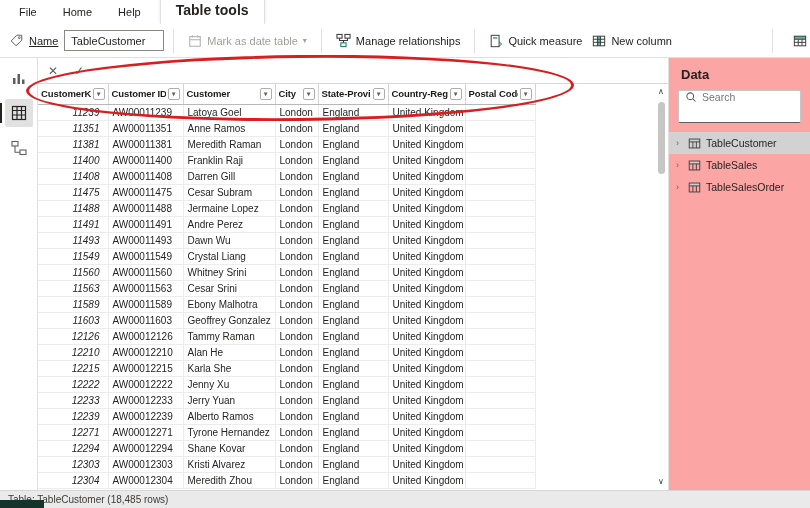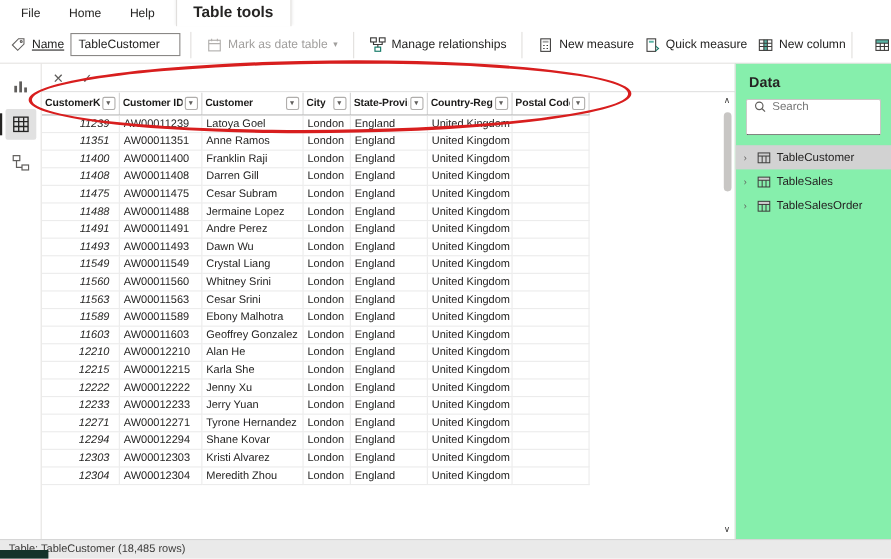--- a/index.html
+++ b/index.html
@@ -59,21 +59,21 @@
        border-bottom:1px solid #ececec; color:#252423; white-space:nowrap; overflow:hidden; }
   td.num { text-align:right; font-style:italic; padding-right:8px; }
   
   .vscroll { position:absolute; top:0; right:0; width:14px; bottom:0; background:#fff;
              display:flex; flex-direction:column; align-items:center; justify-content:space-between;
              padding:4px 0; cursor:pointer; }
   .arr { font-size:8px; color:#3b3a39; line-height:8px; }
   .thumb { position:absolute; top:18px; left:4px; width:7px; height:72px; background:#c8c6c4; border-radius:4px; }
   
   .fields-panel { position:absolute; top:58px; right:0; width:142px; bottom:18px;
-                  background:#86efac; border-left:1px solid #e1dfdd; }
+                  background:#fca5a5; border-left:1px solid #e1dfdd; }
   .panel-title { font-size:13px; font-weight:700; padding:9px 12px 8px; color:#252423; }
   .search-box { margin:0 9px 9px; height:33px; border:1px solid #c8c6c4; border-bottom:1px solid #605e5c;
                 display:flex; align-items:flex-start; padding:0 6px; gap:5px; border-radius:2px; background:#fff; }
   .search-box input { border:none; outline:none; font-size:10.5px; width:100%;
                 font-family:inherit; color:#252423; background:transparent; }
   .field-item { display:flex; align-items:center; gap:5px; height:22px; padding:0 7px;
                 font-size:10.5px; cursor:pointer; }
   .field-item.selected { background:#d2d2d2; }
   .chev { font-size:9px; color:#605e5c; width:7px; flex:none; }
   .tbl-ico { flex:none; display:flex; }
@@ -129,30 +129,20 @@
           <rect x="1" y="1.5" width="5.5" height="4"></rect>
           <rect x="9.5" y="1.5" width="5.5" height="4"></rect>
           <rect x="5.2" y="10.5" width="5.5" height="4" stroke="#117865"></rect>
           <path d="M3.8 5.5 V8 H12.2 V5.5 M8 8 V10.5"></path>
         </svg>
     </span>
     <span>Manage relationships</span>
   </button>
   <div class="sep"></div>
 
-  <button class="ribbon-btn">
-    <span style="display:flex;">
-      <svg width="14" height="14" viewBox="0 0 16 16" fill="none" stroke="#3b3a39" stroke-width="1.1">
-          <rect x="3" y="1.5" width="10" height="13"></rect>
-          <rect x="5" y="3.5" width="6" height="2" fill="#a6a6a6" stroke="none"></rect>
-          <path d="M5.5 8.5 H7 M9 8.5 H10.5 M5.5 11.5 H7 M9 11.5 H10.5"></path>
-        </svg>
-    </span>
-    <span>New measure</span>
-  </button>
 
   <button class="ribbon-btn">
     <span style="display:flex;">
       <svg width="14" height="14" viewBox="0 0 16 16" fill="none" stroke="#3b3a39" stroke-width="1.1">
           <rect x="2.5" y="1.5" width="9" height="13"></rect>
           <rect x="4.5" y="3.5" width="5" height="2" fill="#58b3a4" stroke="none"></rect>
           <path d="M11.5 9 l3 2.5 -3 2.5" stroke="#117865"></path>
         </svg>
     </span>
     <span>Quick measure</span>
@@ -289,20 +279,29 @@
         <tr>
           <td class="num">11351</td>
           <td>AW00011351</td>
           <td>Anne Ramos</td>
           <td>London</td>
           <td>England</td>
           <td>United Kingdom</td>
           <td></td>
         </tr>
         <tr>
+          <td class="num">11381</td>
+          <td>AW00011381</td>
+          <td>Meredith Raman</td>
+          <td>London</td>
+          <td>England</td>
+          <td>United Kingdom</td>
+          <td></td>
+        </tr>
+        <tr>
           <td class="num">11400</td>
           <td>AW00011400</td>
           <td>Franklin Raji</td>
           <td>London</td>
           <td>England</td>
           <td>United Kingdom</td>
           <td></td>
         </tr>
         <tr>
           <td class="num">11408</td>
@@ -388,20 +387,29 @@
         <tr>
           <td class="num">11603</td>
           <td>AW00011603</td>
           <td>Geoffrey Gonzalez</td>
           <td>London</td>
           <td>England</td>
           <td>United Kingdom</td>
           <td></td>
         </tr>
         <tr>
+          <td class="num">12126</td>
+          <td>AW00012126</td>
+          <td>Tammy Raman</td>
+          <td>London</td>
+          <td>England</td>
+          <td>United Kingdom</td>
+          <td></td>
+        </tr>
+        <tr>
           <td class="num">12210</td>
           <td>AW00012210</td>
           <td>Alan He</td>
           <td>London</td>
           <td>England</td>
           <td>United Kingdom</td>
           <td></td>
         </tr>
         <tr>
           <td class="num">12215</td>
@@ -418,20 +426,29 @@
           <td>Jenny Xu</td>
           <td>London</td>
           <td>England</td>
           <td>United Kingdom</td>
           <td></td>
         </tr>
         <tr>
           <td class="num">12233</td>
           <td>AW00012233</td>
           <td>Jerry Yuan</td>
+          <td>London</td>
+          <td>England</td>
+          <td>United Kingdom</td>
+          <td></td>
+        </tr>
+        <tr>
+          <td class="num">12239</td>
+          <td>AW00012239</td>
+          <td>Alberto Ramos</td>
           <td>London</td>
           <td>England</td>
           <td>United Kingdom</td>
           <td></td>
         </tr>
         <tr>
           <td class="num">12271</td>
           <td>AW00012271</td>
           <td>Tyrone Hernandez</td>
           <td>London</td>

